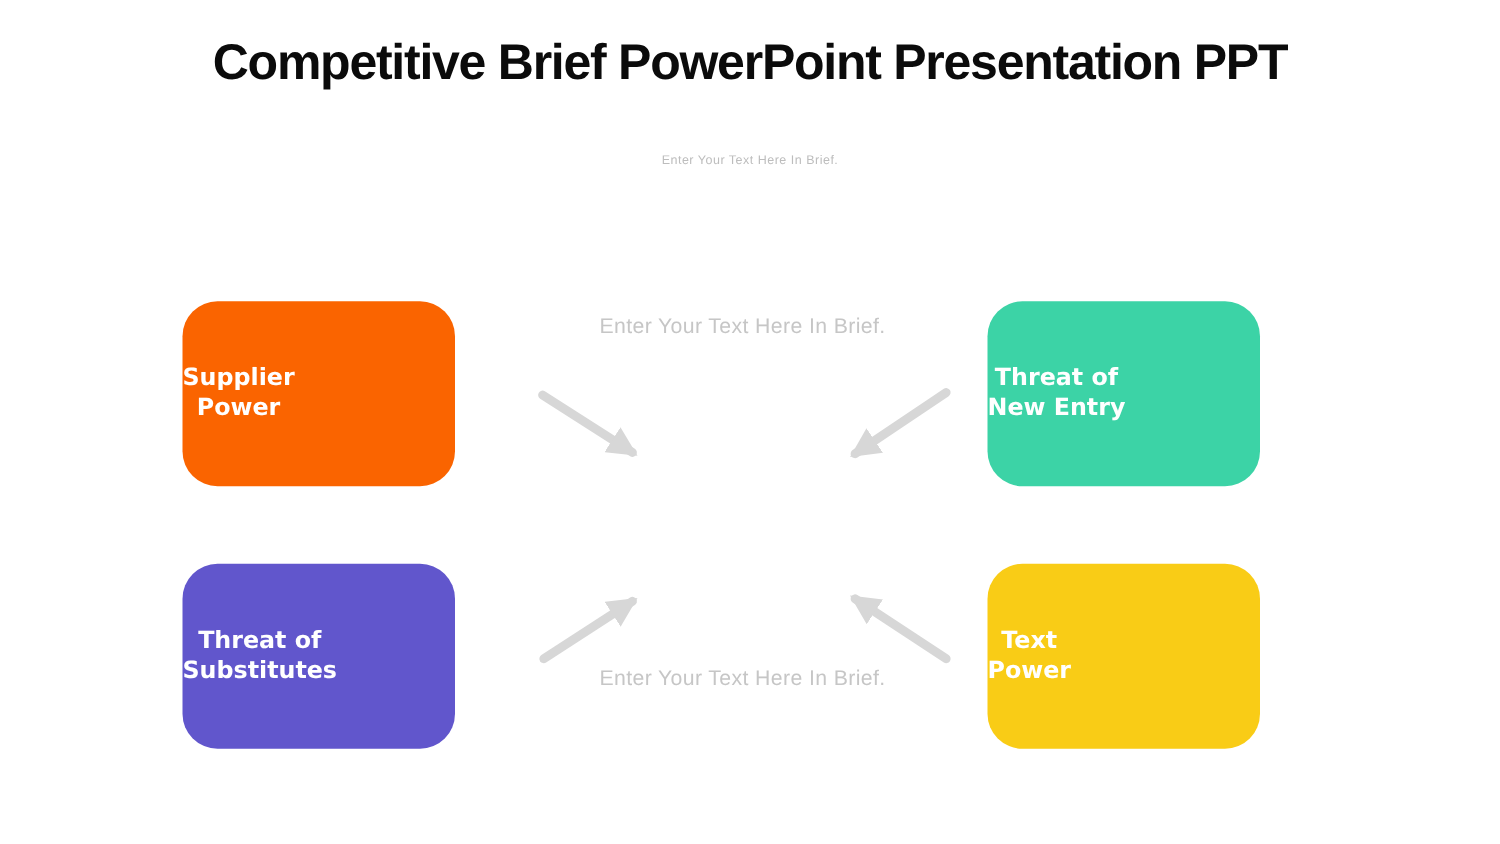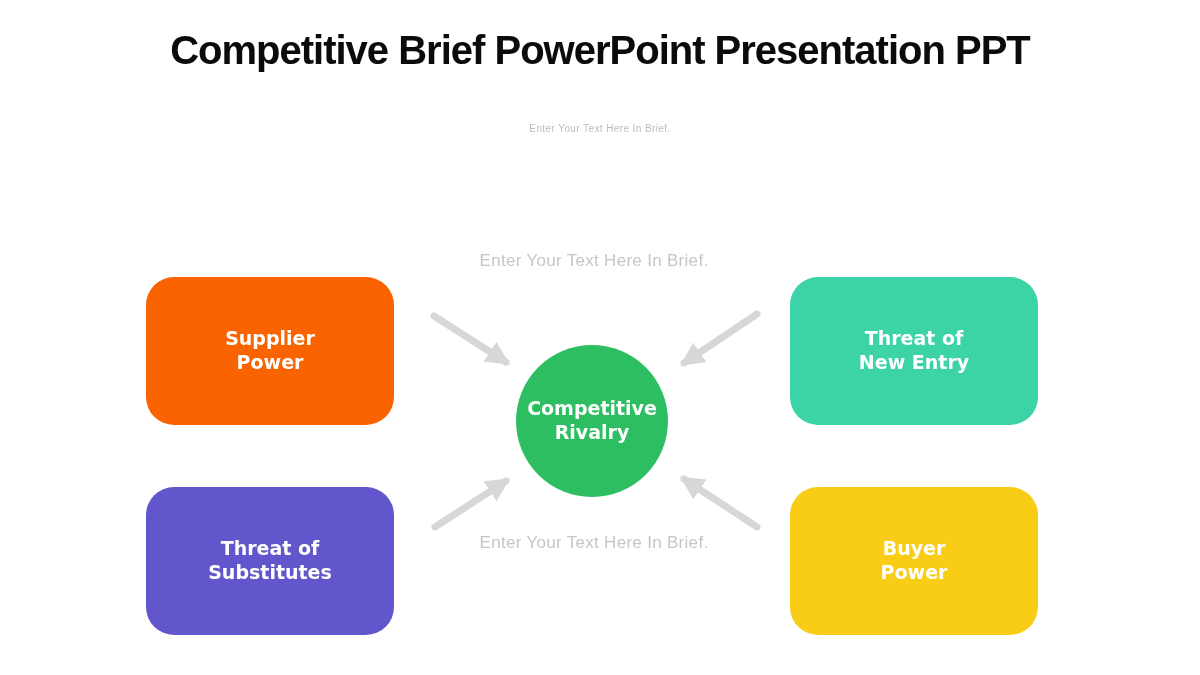--- a/index.html
+++ b/index.html
@@ -48,27 +48,26 @@
   .ph-bottom { top: 533px; }
   .arrows {
     position: absolute;
     left: 0; top: 0;
     width: 1200px;
     height: 675px;
     pointer-events: none;
   }
   .box {
     position: absolute;
-    width: 248px;
+    width: 218px;
     height: 148px;
     border-radius: 28px;
     display: flex;
     align-items: center;
-    justify-content: center;
-    margin-top: 36px;
+    justify-content: flex-start;
   }
   .box-tl { left: 146px; top: 241px; }
   .box-tr { left: 790px; top: 241px; }
   .box-bl { left: 146px; top: 451px; }
   .box-br { left: 790px; top: 451px; }
   .box-label, .circle-label {
     font-family: "DejaVu Sans", "Liberation Sans", sans-serif;
     font-weight: 700;
     font-size: 19px;
     line-height: 1.26;
@@ -118,25 +117,21 @@
     <span class="box-label">Threat of
 New Entry</span>
   </div>
 
   <div class="box box-bl" style="background-color: rgb(97, 86, 204);">
     <span class="box-label">Threat of
 Substitutes</span>
   </div>
 
   <div class="box box-br" style="background-color: rgb(249, 204, 22);">
-    <span class="box-label">Buyer
+    <span class="box-label">Text
 Power</span>
   </div>
 
-  <div class="center-circle" style="background-color: rgb(46, 190, 98);">
-    <span class="circle-label">Competitive
-Rivalry</span>
-  </div>
 
   <div class="ph ph-top">Enter Your Text Here In Brief.</div>
   <div class="ph ph-bottom">Enter Your Text Here In Brief.</div>
 
 </div>
 
 </body></html>

